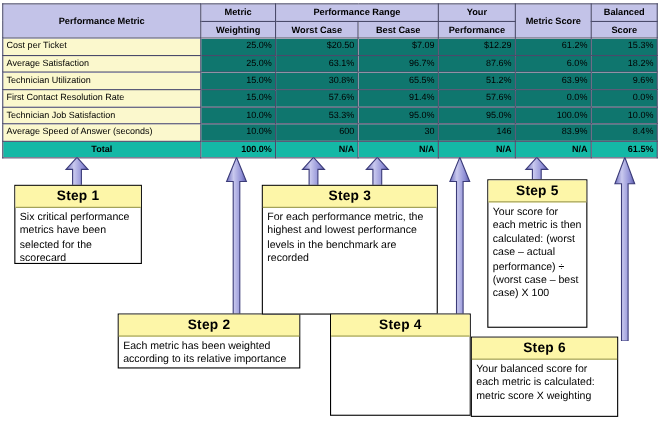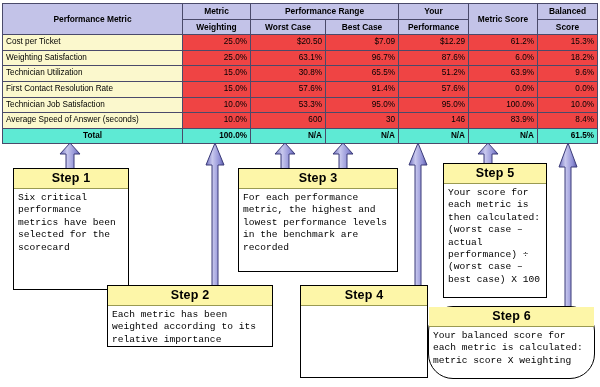--- a/index.html
+++ b/index.html
@@ -41,25 +41,25 @@
     font-weight: bold;
     font-size: 8.4px;
   }
   td.metric-name {
     background: #fbf8cd;
     text-align: left;
     font-weight: normal;
     margin-top: 16px;
   }
   td.num {
-    background: #ef4444;
+    background: #0f766e;
     text-align: right;
   }
   tr.total-row td {
-    background: #5eead4;
+    background: #14b8a6;
     font-weight: bold;
   }
   tr.total-row td.total-label {
     text-align: center;
   }
 
   
   .arrow {
     position: absolute;
   }
@@ -80,21 +80,20 @@
     font-size: 12.5px;
     color: #000000;
     padding: 2px 0 3px 0;
     letter-spacing: 0.2px;
   }
   .step-body {
     font-size: 9.6px;
     line-height: 12.4px;
     color: #000000;
     padding: 3px 4px 2px 4px;
-    font-family: Liberation Mono, monospace;
   }
 </style>
 </head>
 <body>
 
 <div id="root">
 
   <table id="scorecard">
     <colgroup>
       <col style="width:180px">
@@ -126,21 +125,21 @@
       <tr>
         <td class="metric-name">Cost per Ticket</td>
         <td class="num">25.0%</td>
         <td class="num">$20.50</td>
         <td class="num">$7.09</td>
         <td class="num">$12.29</td>
         <td class="num">61.2%</td>
         <td class="num">15.3%</td>
       </tr>
       <tr>
-        <td class="metric-name">Weighting Satisfaction</td>
+        <td class="metric-name">Average Satisfaction</td>
         <td class="num">25.0%</td>
         <td class="num">63.1%</td>
         <td class="num">96.7%</td>
         <td class="num">87.6%</td>
         <td class="num">6.0%</td>
         <td class="num">18.2%</td>
       </tr>
       <tr>
         <td class="metric-name">Technician Utilization</td>
         <td class="num">15.0%</td>
@@ -280,42 +279,42 @@
           <stop offset="0%" stop-color="#6d6dbe"></stop>
           <stop offset="35%" stop-color="#c9c9ee"></stop>
           <stop offset="75%" stop-color="#9090d6"></stop>
           <stop offset="100%" stop-color="#5a5aa8"></stop>
         </linearGradient>
       </defs>
       <polygon points="12,0 21,24 15,24 15,167 9,167 9,24 3,24" fill="url(#ag7)" stroke="#3b3b78" stroke-width="1"></polygon>
     </svg>
   </div>
 
-  <div class="step-box" style="left:13px; top:168px; width:116px; height:122px;">
+  <div class="step-box" style="left:13px; top:168px; width:116px; height:72px;">
     <div class="step-title">Step 1</div>
     <div class="step-body">Six critical performance metrics have been selected for the scorecard</div>
   </div>
 
-  <div class="step-box" style="left:107px; top:285px; width:166px; height:62px;">
+  <div class="step-box" style="left:107px; top:285px; width:166px; height:50px;">
     <div class="step-title">Step 2</div>
     <div class="step-body">Each metric has been weighted according to its relative importance</div>
   </div>
 
-  <div class="step-box" style="left:238px; top:168px; width:160px; height:104px;">
+  <div class="step-box" style="left:238px; top:168px; width:160px; height:118px;">
     <div class="step-title">Step 3</div>
     <div class="step-body">For each performance metric, the highest and lowest performance levels in the benchmark are recorded</div>
   </div>
 
   <div class="step-box" style="left:300px; top:285px; width:128px; height:93px;">
     <div class="step-title">Step 4</div>
   </div>
 
-  <div class="step-box" style="left:443px; top:163px; width:104px; height:135px;">
+  <div class="step-box" style="left:443px; top:163px; width:91px; height:135px;">
     <div class="step-title">Step 5</div>
     <div class="step-body">Your score for each metric is then calculated: (worst case – actual performance) ÷ (worst case – best case) X 100</div>
   </div>
 
-  <div class="step-box" style="left:428px; top:306px; width:167px; height:73px;border-radius:25px;">
+  <div class="step-box" style="left:428px; top:306px; width:134px; height:73px;">
     <div class="step-title">Step 6</div>
     <div class="step-body">Your balanced score for each metric is calculated: metric score X weighting</div>
   </div>
 
 </div>
 
 </body></html>

